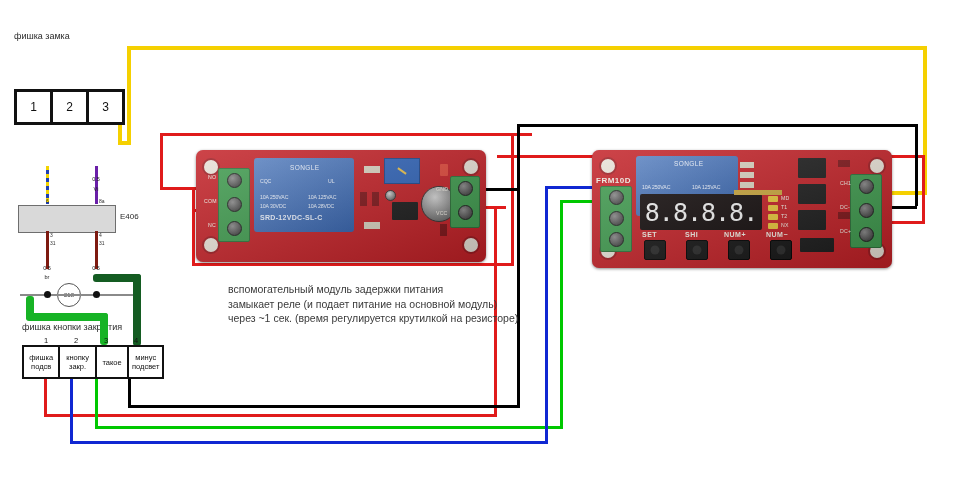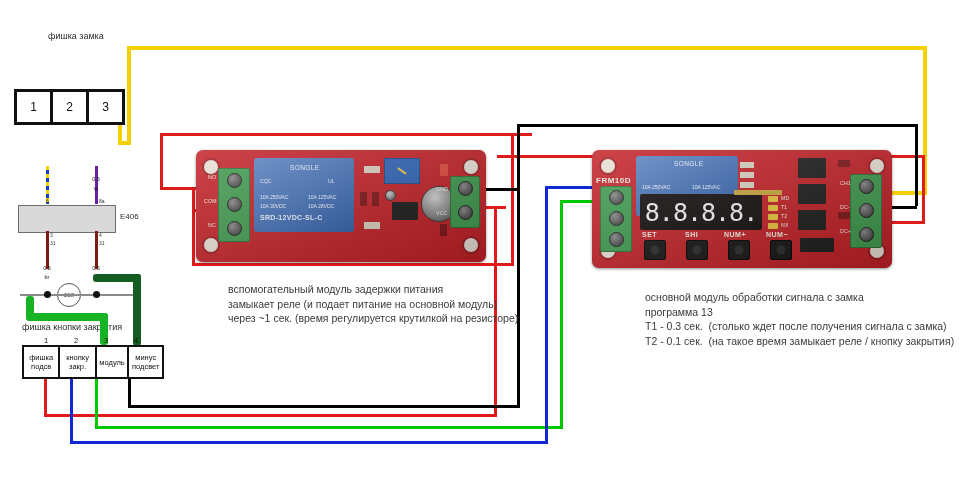--- a/index.html
+++ b/index.html
@@ -84,21 +84,21 @@
   .wlab{position:absolute;font-size:5.5px;color:#222;text-align:center;line-height:6.5px;}
   
   .mk{position:absolute;background:#17b325;border-radius:3px;}
   .mkd{position:absolute;background:#145c22;border-radius:3px;}
 </style>
 </head>
 <body>
 
 <div id="stage">
 
-  <div class="lbl" style="left:14px;top:31px;font-size:9px;margin-left:34px;">фишка замка</div>
+  <div class="lbl" style="left:14px;top:31px;font-size:9px;">фишка замка</div>
   <div class="lbl" style="left:22px;top:322px;font-size:9px;">фишка кнопки закрытия</div>
 
   <div class="w v" style="left:118px;top:119px;height:22px;border-left-width:4px;border-color:#f5d000;"></div>
   <div class="w h" style="left:118px;top:141px;width:13px;border-top-width:4px;border-color:#f5d000;"></div>
   <div class="w v" style="left:127px;top:46px;height:99px;border-left-width:4px;border-color:#f5d000;"></div>
   <div class="w h" style="left:127px;top:46px;width:800px;border-top-width:4px;border-color:#f5d000;"></div>
   <div class="w v" style="left:923px;top:46px;height:145px;border-left-width:4px;border-color:#f5d000;"></div>
   <div class="w h" style="left:855px;top:191px;width:72px;border-top-width:4px;border-color:#f5d000;"></div>
 
   <div class="w h" style="left:160px;top:133px;width:372px;border-top-width:3px;border-color:#e01b1b;"></div>
@@ -179,21 +179,21 @@
 
   <div class="pnum" style="left:44px;top:336px;">1</div>
   <div class="pnum" style="left:74px;top:336px;">2</div>
   <div class="pnum" style="left:104px;top:336px;">3</div>
   <div class="pnum" style="left:134px;top:336px;">4</div>
   <div id="btn-conn">
     <div class="pin" style="width:36px;">фишка
 подсв</div>
     <div class="pin" style="width:36px;">кнопку
 закр.</div>
-    <div class="pin" style="width:32px;">модуль</div>
+    <div class="pin" style="width:32px;">такое</div>
     <div class="pin" style="width:34px;">минус
 подсвет</div>
   </div>
 
   <div class="pcb" style="left:196px;top:150px;width:290px;height:112px;">
     <div class="hole" style="left:6px;top:8px;"></div>
     <div class="hole" style="left:6px;top:86px;"></div>
     <div class="hole" style="left:266px;top:8px;"></div>
     <div class="hole" style="left:266px;top:86px;"></div>
 
@@ -301,18 +301,14 @@
     <div class="term" style="left:258px;top:24px;width:30px;height:72px;">
       <div class="screw" style="left:8px;top:4px;"></div>
       <div class="screw" style="left:8px;top:28px;"></div>
       <div class="screw" style="left:8px;top:52px;"></div>
     </div>
     <div class="silk-s" style="left:248px;top:30px;">CH1</div>
     <div class="silk-s" style="left:248px;top:54px;">DC-</div>
     <div class="silk-s" style="left:248px;top:78px;">DC+</div>
   </div>
 
-  <div class="note" style="left:645px;top:290px;">основной модуль обработки сигнала с замка
-программа 13
-T1 - 0.3 сек.  (столько ждет после получения сигнала с замка)
-T2 - 0.1 сек.  (на такое время замыкает реле / кнопку закрытия)</div>
 
 </div>
 
 </body></html>

